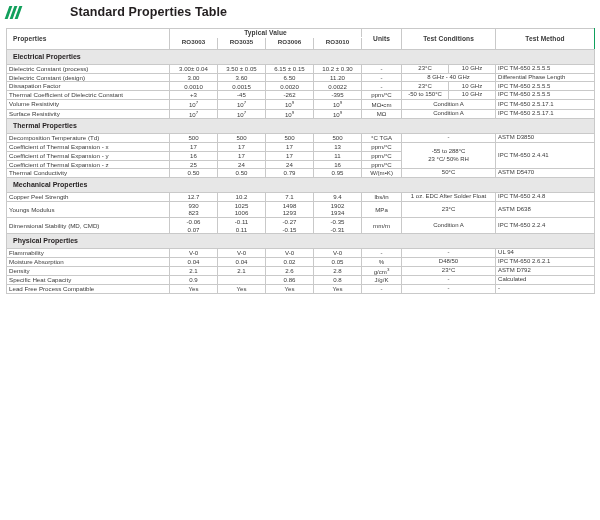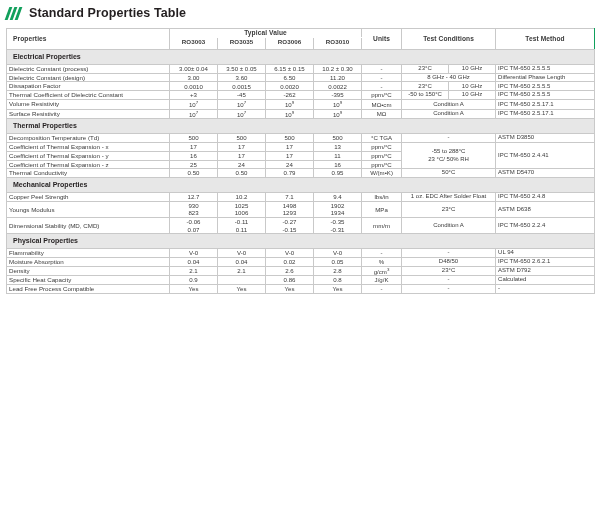--- a/index.html
+++ b/index.html
@@ -13,23 +13,24 @@
   #page {
     width: 600px; height: 520px;
     position: relative;
     overflow: hidden;
     background: #fff;
   }
 
   
   .title-bar {
     display: flex;
-    align-items: center;
+    align-items: flex-start;
     padding: 6px 0 8px 6px;
     height: 28px;
+    gap: 41px;
   }
   .slash-icon {
     display: inline-block;
     width: 18px; height: 13px;
     margin-right: 5px;
     position: relative;
     flex: 0 0 auto;
   }
   .slash-icon i {
     position: absolute;

